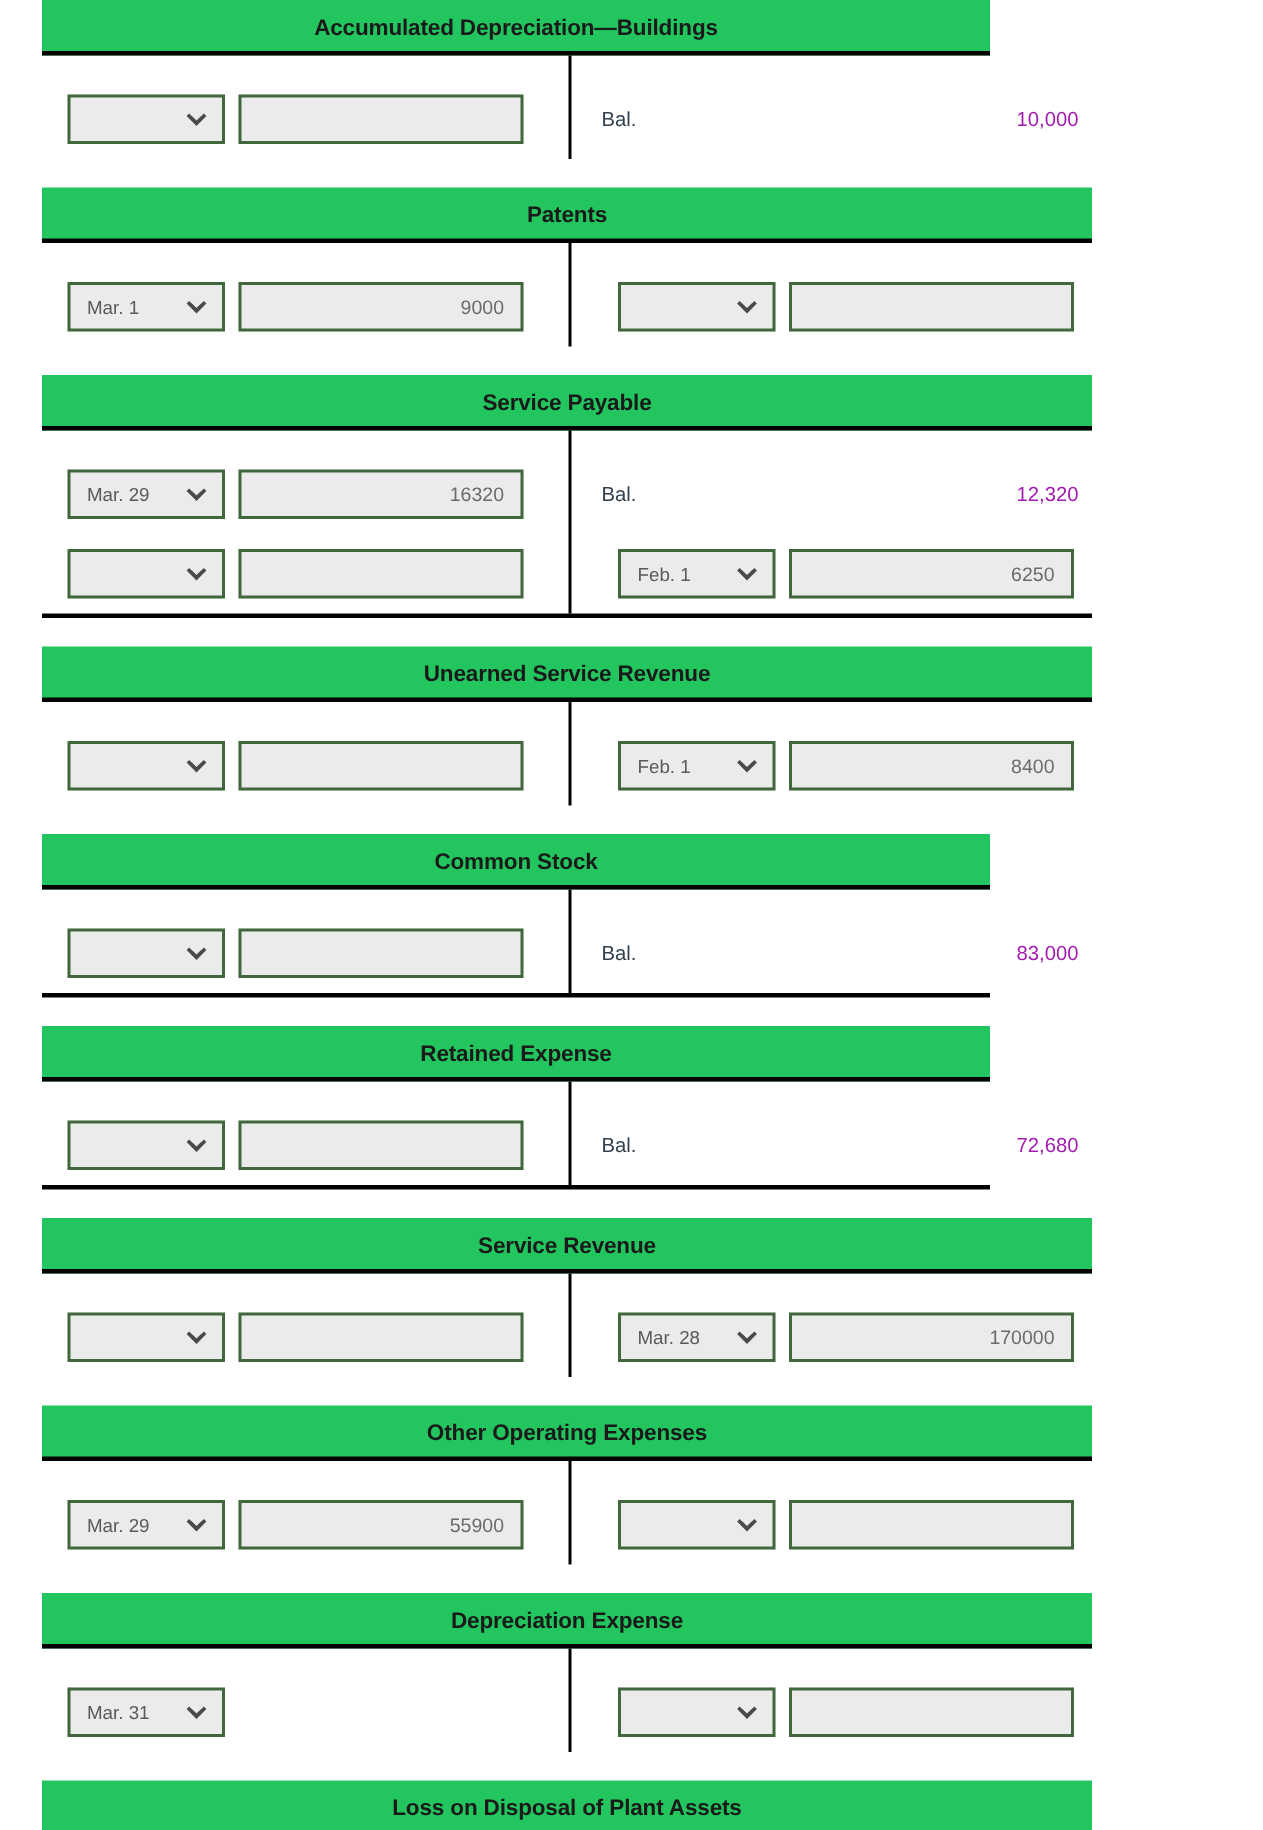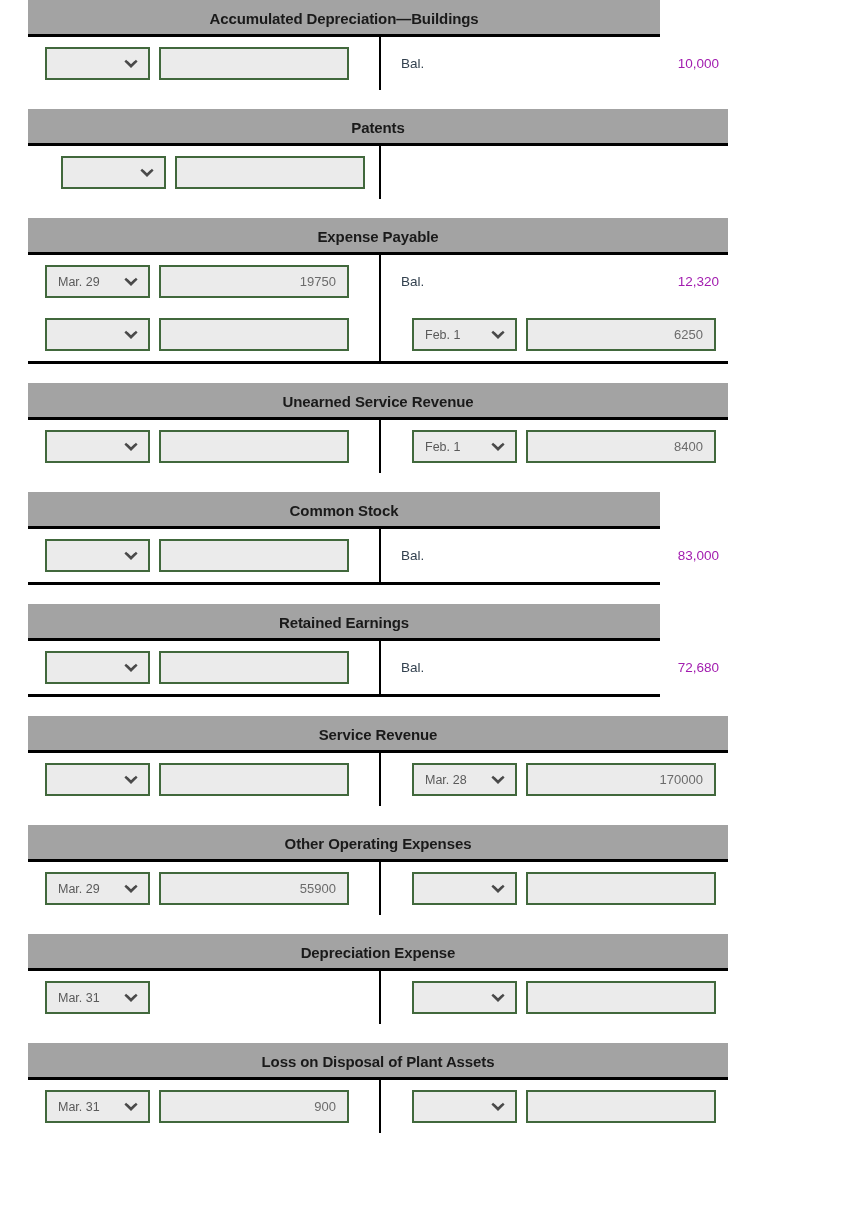--- a/index.html
+++ b/index.html
@@ -25,38 +25,38 @@
 
   
   .taccount {
     position: relative;
     margin: 0 0 19px 0;
   }
   .taccount.narrow { width: 660px; }
   .taccount.wide   { width: 728px; }
 
   .acct-header {
-    background: #a3a3a3;
+    background: #22c55e;
     border-bottom: 3px solid #000000;
     height: 37px;
     line-height: 37px;
     text-align: center;
     font-size: 15px;
     font-weight: bold;
     color: #1a1a1a;
     margin-left: 28px;
     letter-spacing: -0.1px;
   }
   .taccount.narrow .acct-header { width: 632px; }
   .taccount.wide   .acct-header { width: 700px; }
 
   .acct-body {
     position: relative;
     margin-left: 28px;
-    padding-top: 0;
+    padding-top: 16px;
   }
   .taccount.narrow .acct-body { width: 632px; }
   .taccount.wide   .acct-body { width: 700px; }
 
   
   .divider {
     position: absolute;
     left: 351px;
     top: 0;
     bottom: 0;
@@ -184,54 +184,68 @@
             <span class="bal-value">10,000</span>
           </div>
         </div>
       </div>
     </div>
     <div class="taccount wide">
       <div class="acct-header">Patents</div>
       <div class="acct-body">
         <div class="divider"></div>
         <div class="row">
-          <div class="side-right">
-            <div class="sel">
-              <span class="sel-text"></span>
-              <span class="chev">
-                <svg width="14" height="14" viewBox="0 0 14 14">
-                  <path d="M2 4.3 L7 9.4 L12 4.3 L10.2 4.3 L7 7.3 L3.8 4.3 Z" fill="#4a4a4a"></path>
-                  <path d="M2.1 4.4 L7 9.3 L11.9 4.4" stroke="#4a4a4a" stroke-width="2.4" fill="none" stroke-linecap="square"></path>
-                </svg>
-              </span>
-            </div>
-            <div class="amt">
-              <span class="amt-text"></span>
-            </div>
-          </div>
-        </div>
-      </div>
-    </div>
-    <div class="taccount wide">
-      <div class="acct-header">Expense Payable</div>
+          <div class="side-left">
+            <div class="sel">
+              <span class="sel-text">Mar. 1</span>
+              <span class="chev">
+                <svg width="14" height="14" viewBox="0 0 14 14">
+                  <path d="M2 4.3 L7 9.4 L12 4.3 L10.2 4.3 L7 7.3 L3.8 4.3 Z" fill="#4a4a4a"></path>
+                  <path d="M2.1 4.4 L7 9.3 L11.9 4.4" stroke="#4a4a4a" stroke-width="2.4" fill="none" stroke-linecap="square"></path>
+                </svg>
+              </span>
+            </div>
+            <div class="amt">
+              <span class="amt-text">9000</span>
+            </div>
+          </div>
+          <div class="side-right">
+            <div class="sel">
+              <span class="sel-text"></span>
+              <span class="chev">
+                <svg width="14" height="14" viewBox="0 0 14 14">
+                  <path d="M2 4.3 L7 9.4 L12 4.3 L10.2 4.3 L7 7.3 L3.8 4.3 Z" fill="#4a4a4a"></path>
+                  <path d="M2.1 4.4 L7 9.3 L11.9 4.4" stroke="#4a4a4a" stroke-width="2.4" fill="none" stroke-linecap="square"></path>
+                </svg>
+              </span>
+            </div>
+            <div class="amt">
+              <span class="amt-text"></span>
+            </div>
+          </div>
+        </div>
+      </div>
+    </div>
+    <div class="taccount wide">
+      <div class="acct-header">Service Payable</div>
       <div class="acct-body closed">
         <div class="divider"></div>
         <div class="row">
           <div class="side-left">
             <div class="sel">
               <span class="sel-text">Mar. 29</span>
               <span class="chev">
                 <svg width="14" height="14" viewBox="0 0 14 14">
                   <path d="M2 4.3 L7 9.4 L12 4.3 L10.2 4.3 L7 7.3 L3.8 4.3 Z" fill="#4a4a4a"></path>
                   <path d="M2.1 4.4 L7 9.3 L11.9 4.4" stroke="#4a4a4a" stroke-width="2.4" fill="none" stroke-linecap="square"></path>
                 </svg>
               </span>
             </div>
             <div class="amt">
-              <span class="amt-text">19750</span>
+              <span class="amt-text">16320</span>
             </div>
           </div>
           <div class="side-right">
             <span class="bal-label">Bal.</span>
             <span class="bal-value">12,320</span>
           </div>
         </div>
         <div class="row">
           <div class="side-left">
             <div class="sel">
@@ -320,21 +334,21 @@
             </div>
           </div>
           <div class="side-right">
             <span class="bal-label">Bal.</span>
             <span class="bal-value">83,000</span>
           </div>
         </div>
       </div>
     </div>
     <div class="taccount narrow">
-      <div class="acct-header">Retained Earnings</div>
+      <div class="acct-header">Retained Expense</div>
       <div class="acct-body closed">
         <div class="divider"></div>
         <div class="row">
           <div class="side-left">
             <div class="sel">
               <span class="sel-text"></span>
               <span class="chev">
                 <svg width="14" height="14" viewBox="0 0 14 14">
                   <path d="M2 4.3 L7 9.4 L12 4.3 L10.2 4.3 L7 7.3 L3.8 4.3 Z" fill="#4a4a4a"></path>
                   <path d="M2.1 4.4 L7 9.3 L11.9 4.4" stroke="#4a4a4a" stroke-width="2.4" fill="none" stroke-linecap="square"></path>

